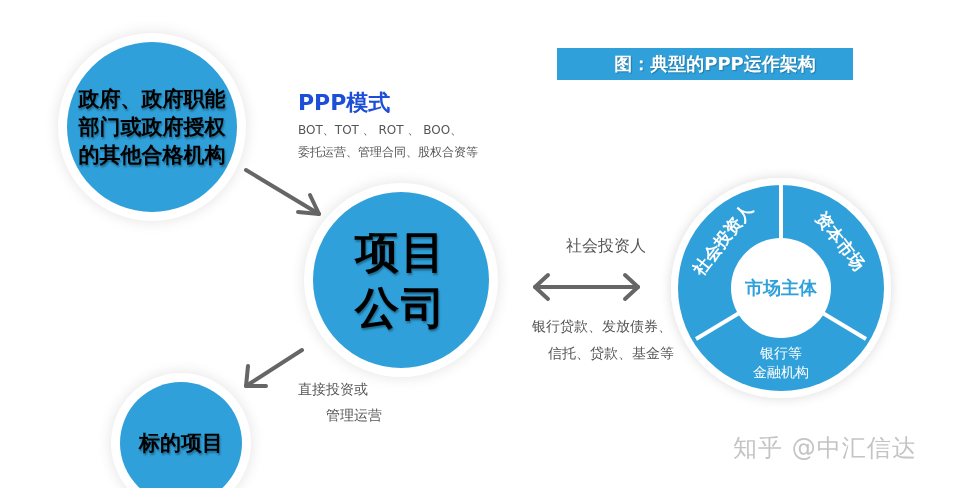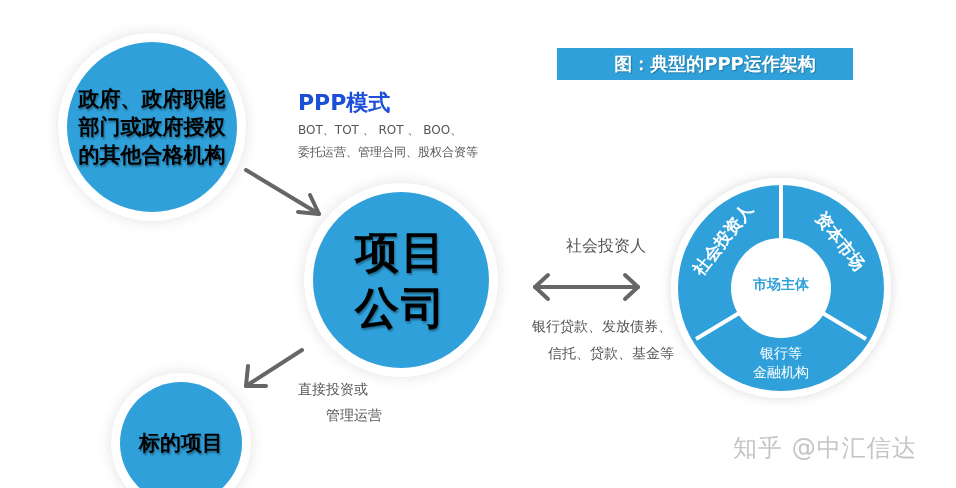--- a/index.html
+++ b/index.html
@@ -93,21 +93,21 @@
   <circle cx="781" cy="288" r="103" fill="#2fa0da"></circle>
 
   <g stroke="#ffffff" stroke-width="4">
     <line x1="781" y1="288" x2="781" y2="182"></line>
     <line x1="781" y1="288" x2="696" y2="339"></line>
     <line x1="781" y1="288" x2="866" y2="339"></line>
   </g>
   <circle cx="781" cy="288" r="50" fill="#ffffff"></circle>
 </svg>
 
-<div class="market-text" style="left:731px; top:276px; width:100px; color:#2fa0da; font-size:14px;">市场主体</div>
+<div class="market-text" style="left:731px; top:276px; width:100px; color:#2fa0da; font-size:18px;">市场主体</div>
 <div class="market-text" style="left:668px; top:228px; width:110px; transform:rotate(-52deg); font-size:17px;">社会投资人</div>
 <div class="market-text" style="left:790px; top:230px; width:100px; transform:rotate(52deg); font-size:17px;">资本市场</div>
 <div class="market-text" style="left:731px; top:344px; width:100px; font-size:14px; line-height:19px; font-weight:normal;">
   <div>银行等</div>
   <div>金融机构</div>
 </div>
 
 <div class="abs label-gray" style="left:278px; top:381px;">直接投资或</div>
 <div class="abs label-gray" style="left:278px; top:407px;margin-left:28px;">管理运营</div>
 

